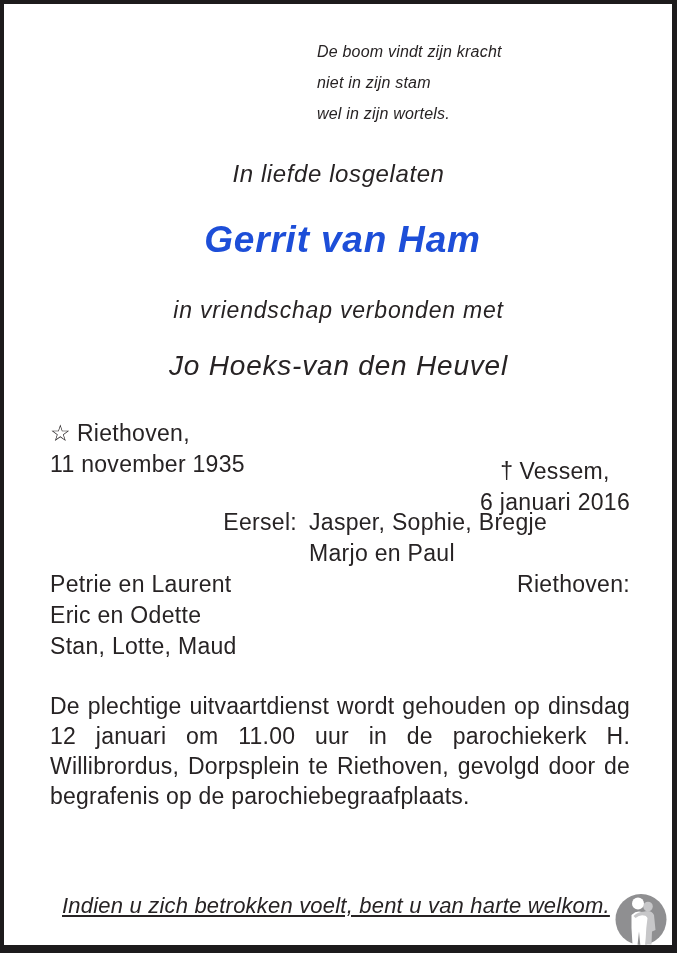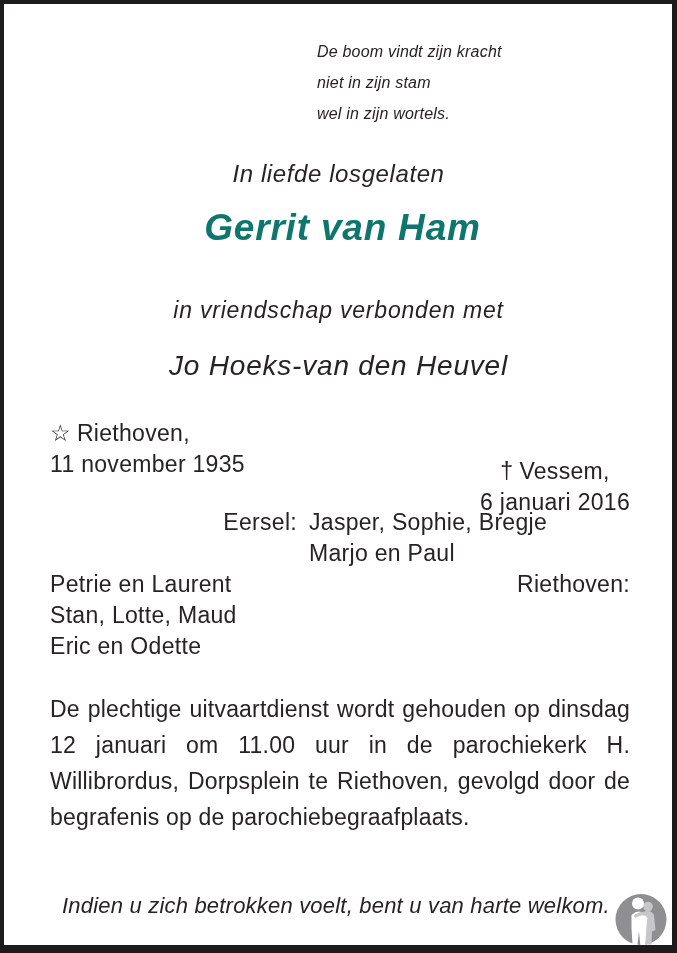--- a/index.html
+++ b/index.html
@@ -40,25 +40,25 @@
     right: 0;
     text-align: center;
     font-style: italic;
   }
   .intro {
     top: 160px;
     font-size: 24px;
     letter-spacing: 0.6px;
   }
   .deceased-name {
-    top: 207px;
+    top: 219px;
     font-size: 37px;
     font-weight: bold;
     letter-spacing: 0.8px;
-    color: #0f766e;
+    color: #1d4ed8;
     padding-left: 8px;
   }
   .relation {
     top: 297px;
     font-size: 23px;
     letter-spacing: 0.8px;
   }
   .partner-name {
     top: 350px;
     font-size: 28px;
@@ -89,34 +89,35 @@
     line-height: 31px;
     letter-spacing: 0.3px;
   }
   .fam-label { text-align: right; }
   .body-text {
     position: absolute;
     left: 50px;
     right: 47px;
     top: 691px;
     font-size: 23px;
-    line-height: 36px;
+    line-height: 30px;
     letter-spacing: 0.2px;
   }
   .body-text p {
     margin: 0;
     text-align: justify;
   }
   .closing {
     position: absolute;
     left: 62px;
     top: 893px;
     font-style: italic;
     font-size: 22px;
     letter-spacing: 0.2px;
+    text-decoration: underline;
   }
   .logo {
     position: absolute;
     right: 9px;
     top: 893px;
     width: 54px;
     height: 54px;
     z-index: 6;
   }
 </style>
@@ -154,22 +155,22 @@
   <div class="fam-label">Eersel:</div>
   <div class="fam-names">
     <div>Jasper, Sophie, Bregje</div>
     <div>Marjo en Paul</div>
   </div>
   <div class="fam-names">
     <div>Petrie en Laurent</div>
   </div>
   <div class="fam-label">Riethoven:</div>
   <div class="fam-names">
+    <div>Eric en Odette</div>
     <div>Stan, Lotte, Maud</div>
-    <div>Eric en Odette</div>
   </div>
 </div>
 
 <div class="body-text">
   <p>De plechtige uitvaartdienst wordt gehouden op dinsdag 12 januari om 11.00 uur in de parochiekerk H. Willibrordus, Dorpsplein te Riethoven, gevolgd door de begrafenis op de parochiebegraafplaats.</p>
 </div>
 
 <div class="closing">Indien u zich betrokken voelt, bent u van harte welkom.</div>
 
 <div class="logo">

